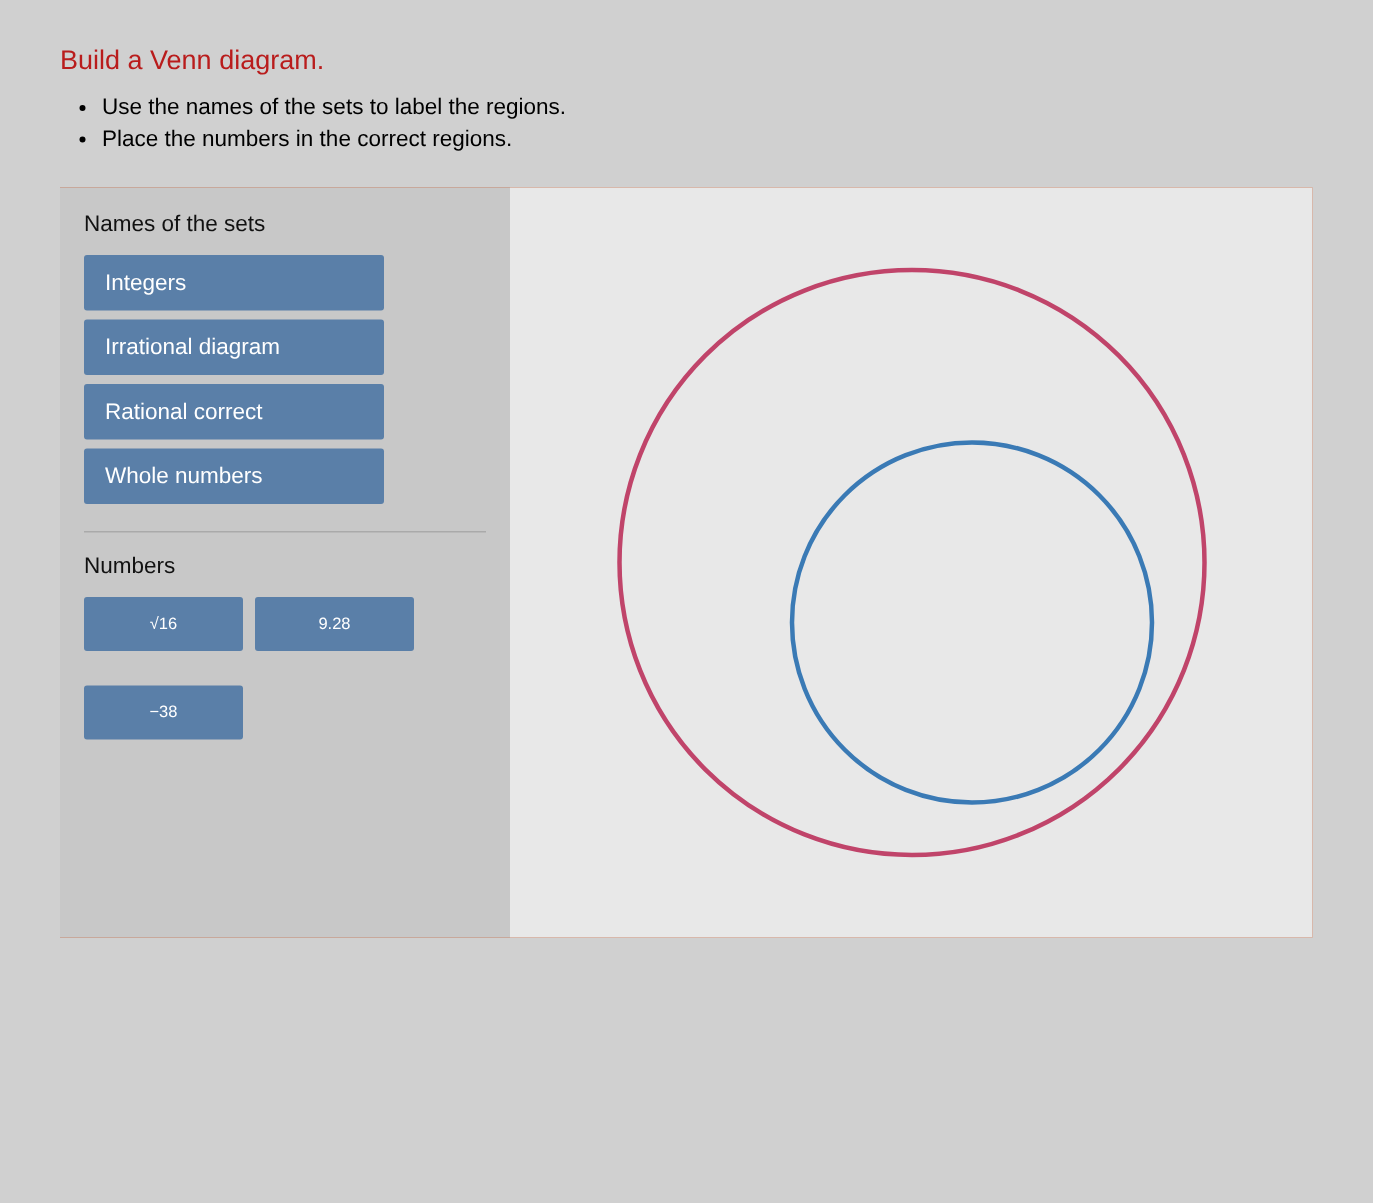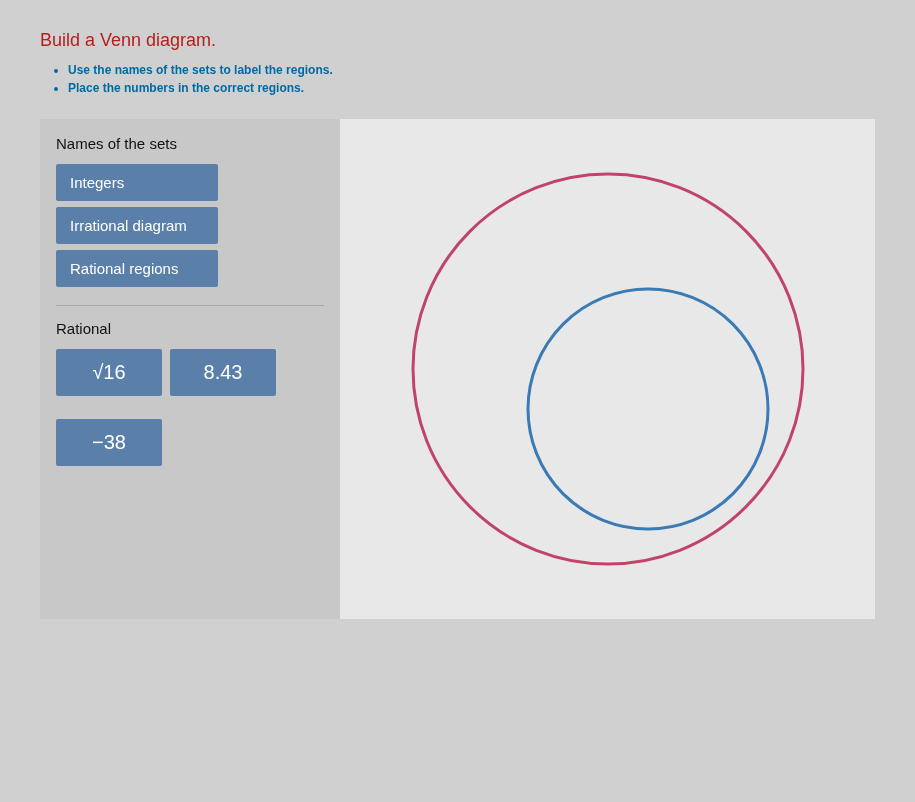--- a/index.html
+++ b/index.html
@@ -17,24 +17,23 @@
       font-size: 18px;
       font-weight: normal;
       color: #b91c1c;
       margin-bottom: 12px;
     }
     .instructions ul {
       list-style: disc;
       padding-left: 28px;
     }
     .instructions ul li {
-      font-size: 12px;
-      color: #0369a1;
+      font-size: 15px;
+      color: #000000;
       margin-bottom: 4px;
-      font-weight: bold;
     }
     .main-area {
       display: flex;
       flex-direction: row;
       gap: 0;
       background: #c2410c;
     }
     .left-panel {
       width: 300px;
       background: #c8c8c8;
@@ -55,39 +54,39 @@
     }
     .set-btn {
       background: #5a7fa8;
       color: white;
       border: none;
       padding: 10px 14px;
       font-size: 15px;
       text-align: left;
       cursor: pointer;
       border-radius: 2px;
-      width: 162px;
+      width: 200px;
     }
     .divider {
       border: none;
       border-top: 1px solid #aaa;
       margin: 6px 0 14px 0;
     }
     .numbers-grid {
       display: grid;
       grid-template-columns: 1fr 1fr;
       gap: 8px;
       width: 220px;
     }
     .num-btn {
       background: #5a7fa8;
       color: white;
       border: none;
       padding: 12px 8px;
-      font-size: 20px;
+      font-size: 11px;
       cursor: pointer;
       border-radius: 2px;
       text-align: center;
     }
     .num-btn.single-col {
       grid-column: span 1;
       margin-top: 15px;
     }
     .venn-area {
       flex: 1;
@@ -113,30 +112,31 @@
     <li>Place the numbers in the correct regions.</li>
   </ul>
 </div>
 
 <div class="main-area">
   <div class="left-panel">
     <div class="section-title">Names of the sets</div>
     <div class="set-buttons">
       <button class="set-btn">Integers</button>
       <button class="set-btn">Irrational diagram</button>
-      <button class="set-btn">Rational regions</button>
+      <button class="set-btn">Rational correct</button>
+      <button class="set-btn">Whole numbers</button>
     </div>
     <hr class="divider">
-    <div class="section-title">Rational</div>
+    <div class="section-title">Numbers</div>
     <div class="numbers-grid">
       <button class="num-btn">
         <span>√16</span>
       </button>
       <button class="num-btn">
-        <span>8.43</span>
+        <span>9.28</span>
       </button>
       <button class="num-btn single-col">
         <span>−38</span>
       </button>
     </div>
   </div>
 
   <div class="venn-area">
     <svg class="venn-svg" viewBox="0 0 420 420" xmlns="http://www.w3.org/2000/svg">
 

